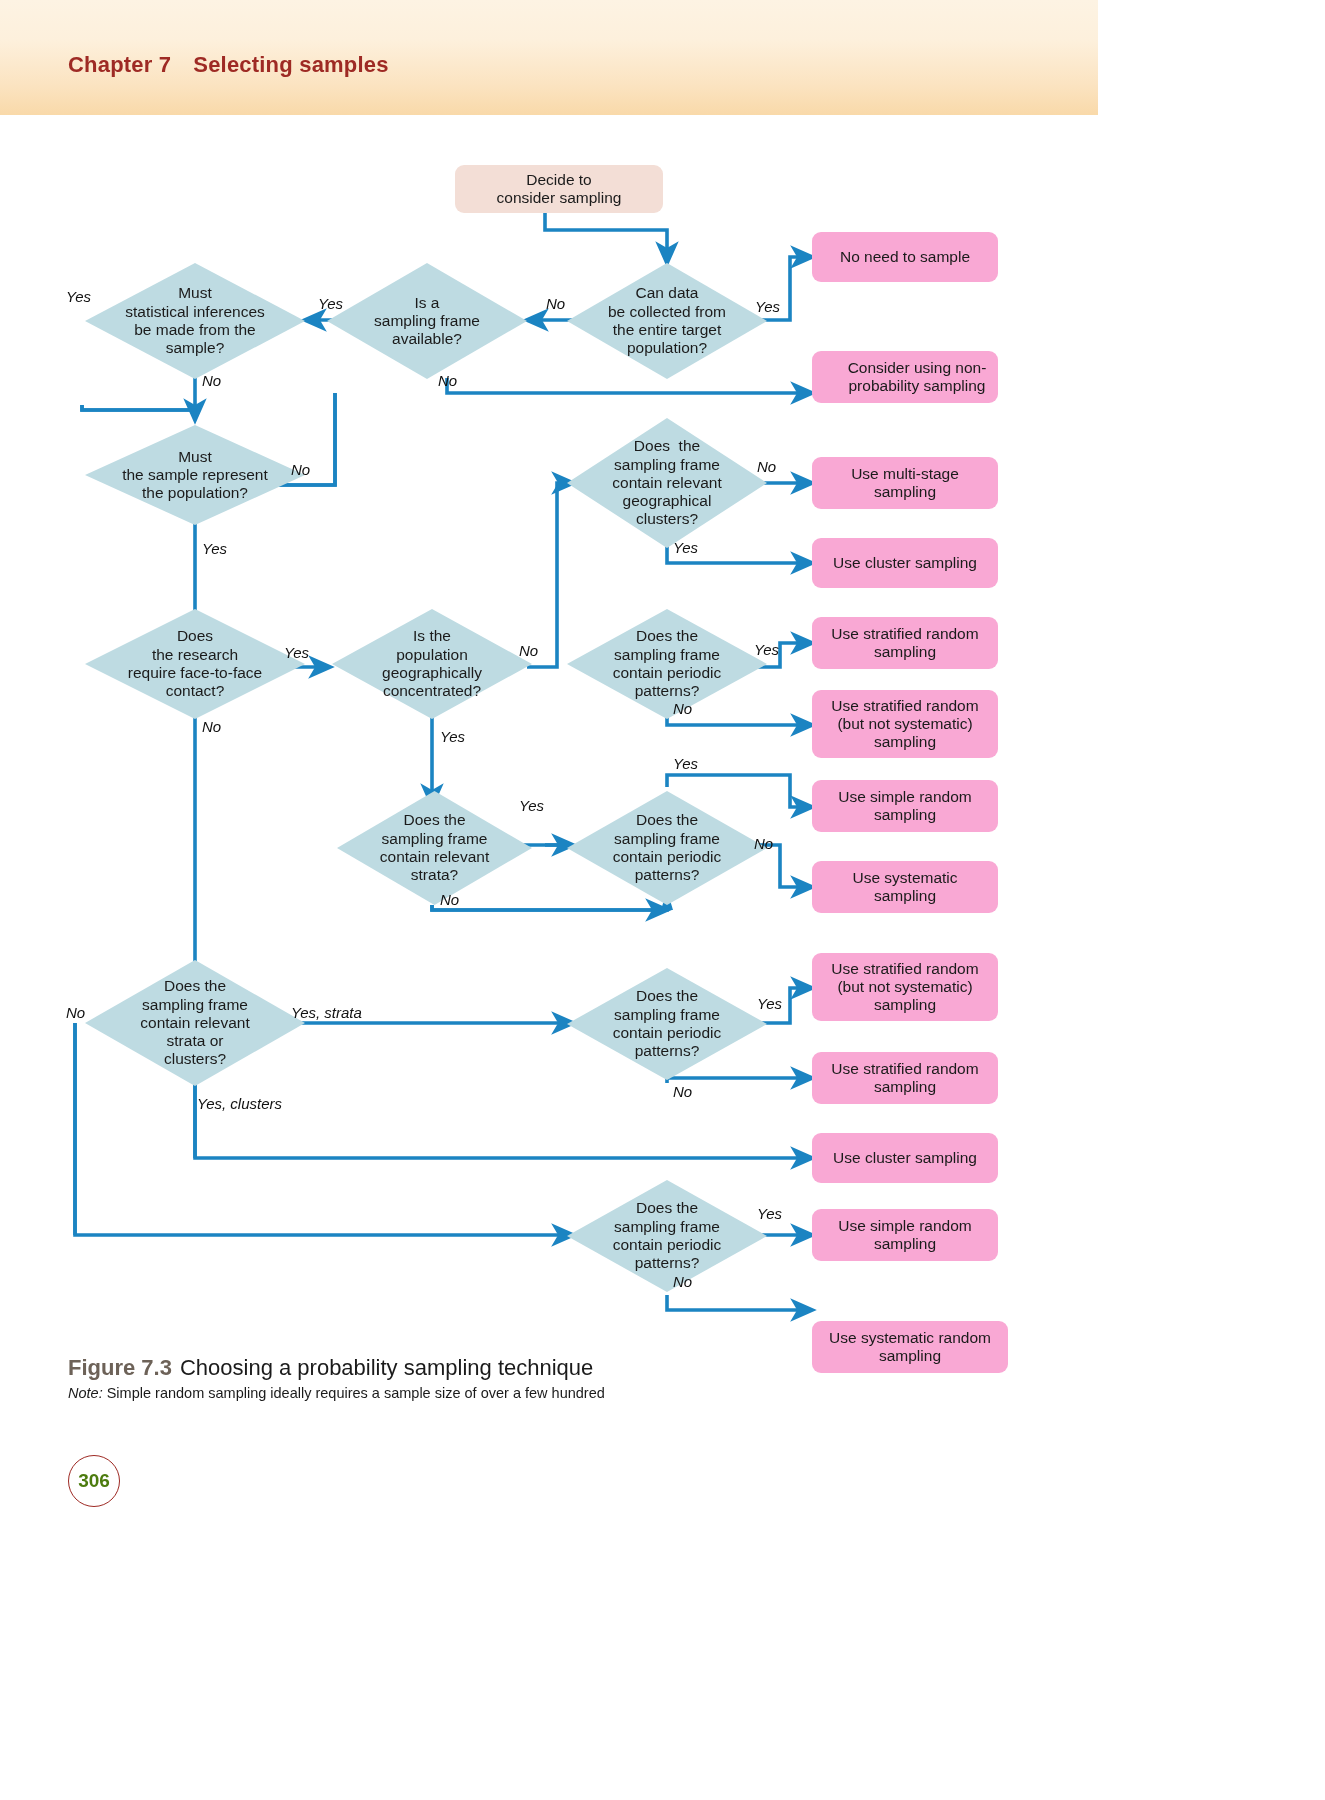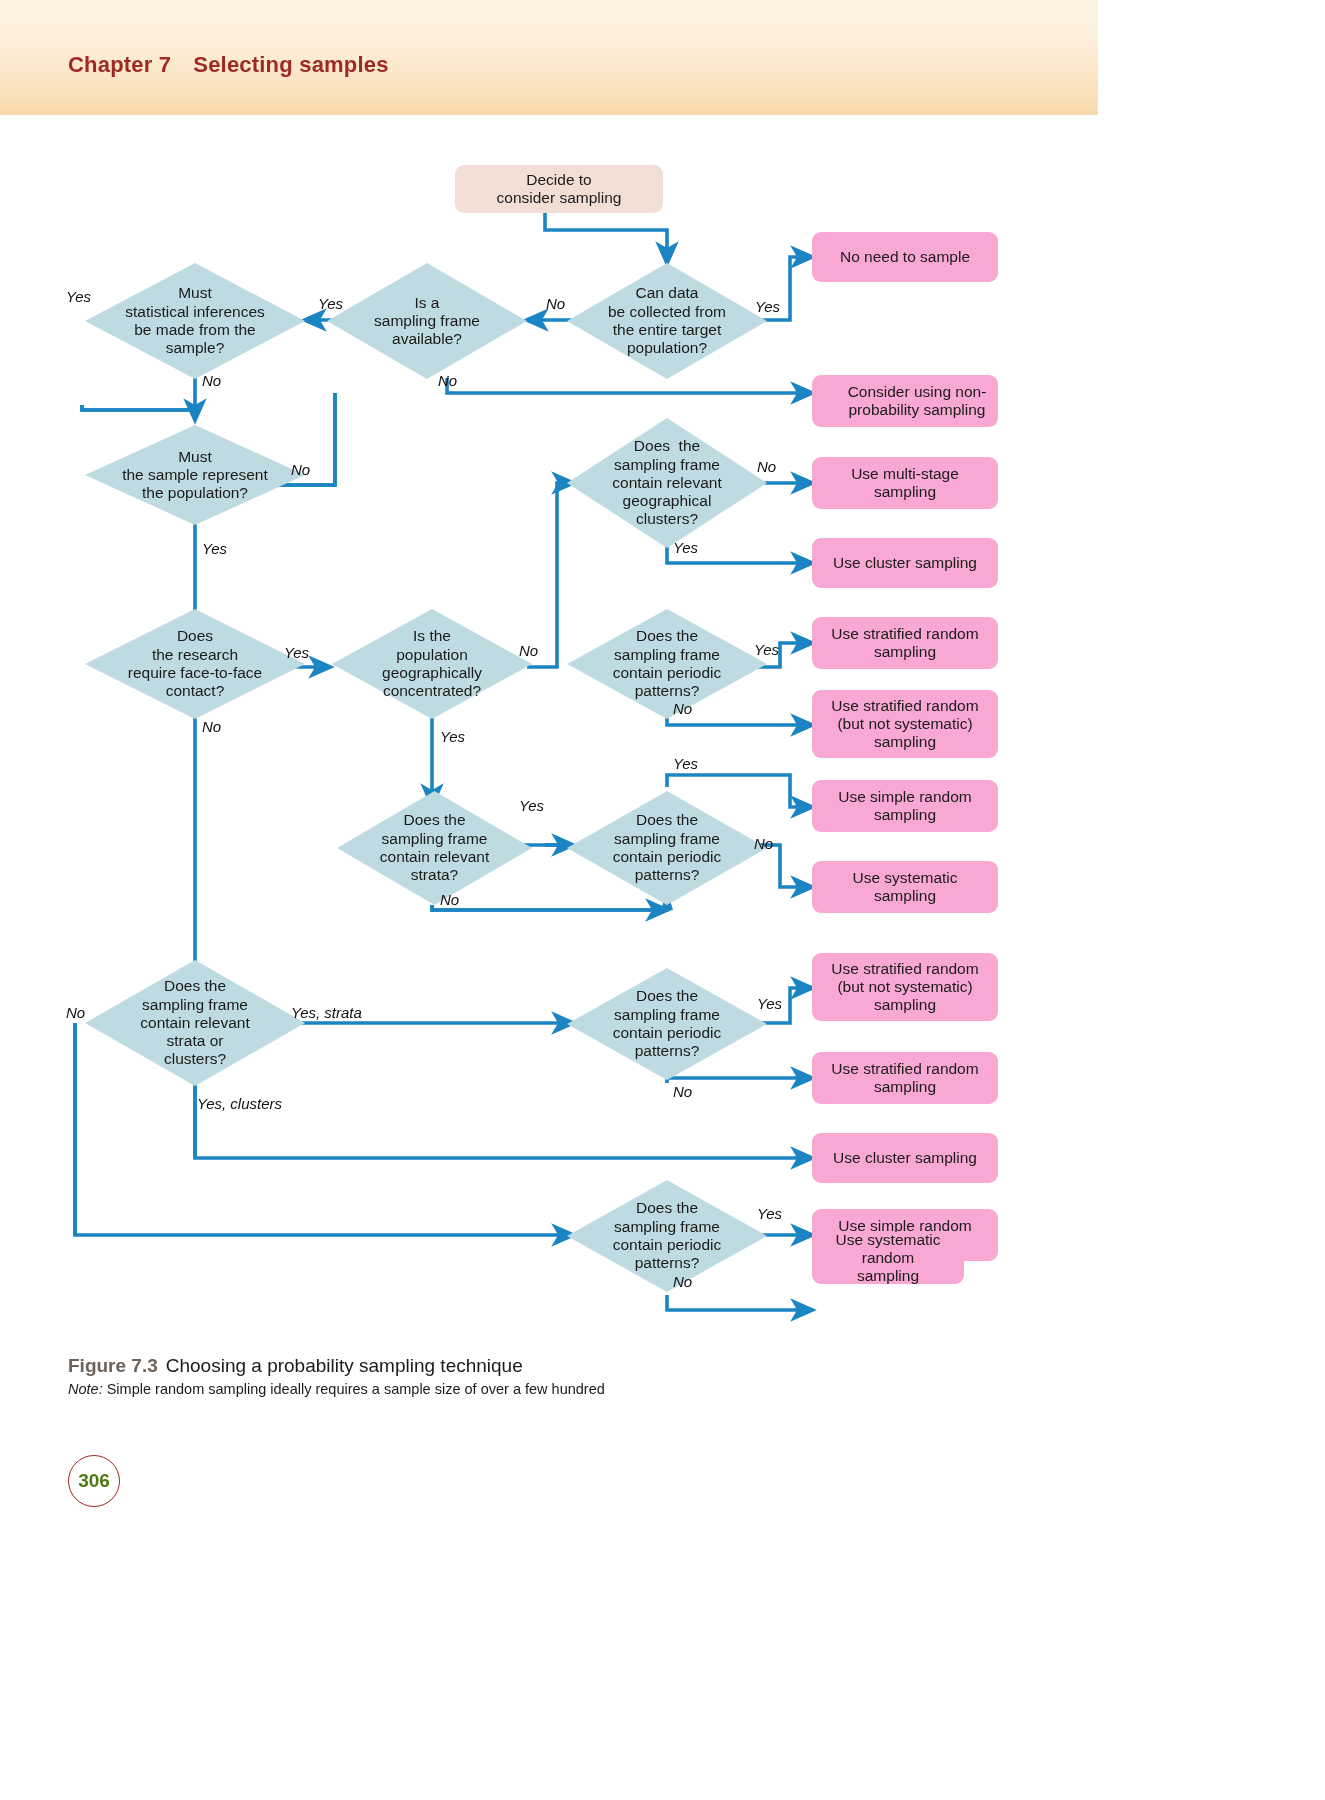--- a/index.html
+++ b/index.html
@@ -52,21 +52,21 @@
   
   .elabel{
     position:absolute; font-size:15px; font-style:italic; color:#111;
     white-space:nowrap;
   }
 
   
   #caption{
     position:absolute; left:68px; top:1355px; width:1100px;
   }
-  #cap-line{ font-size:19px; color:#1b1b1b; }
+  #cap-line{ font-size:22px; color:#1b1b1b; }
   #cap-line .cap-fig{ font-weight:bold; color:#6d6258; margin-right:8px; }
   #cap-note{ font-size:14.5px; color:#1b1b1b; margin-top:4px; }
   #cap-note .note-lead{ font-style:italic; }
 
   
   #page-badge{
     position:absolute; left:68px; top:1455px;
     width:52px; height:52px; border-radius:50%;
     border:1.6px solid #9e2a24; color:#4d7c0f;
     display:flex; align-items:center; justify-content:center;
@@ -230,21 +230,21 @@
 
   <div class="diamond" style="left:567px; top:1065px; width:200px; height:112px;">
     <div class="dshape"></div>
     <div class="txt">Does the<br>sampling frame<br>contain periodic<br>patterns?</div>
   </div>
 
   <div class="node resultbox" style="left:812px; top:117px; width:186px; height:50px;">
     <div class="txt">No need to sample</div>
   </div>
 
-  <div class="node resultbox" style="left:812px; top:260px; width:186px; height:52px;padding-left:24px;">
+  <div class="node resultbox" style="left:812px; top:236px; width:186px; height:52px;padding-left:24px;">
     <div class="txt">Consider using non-<br>probability sampling</div>
   </div>
 
   <div class="node resultbox" style="left:812px; top:342px; width:186px; height:52px;">
     <div class="txt">Use multi-stage<br>sampling</div>
   </div>
 
   <div class="node resultbox" style="left:812px; top:423px; width:186px; height:50px;">
     <div class="txt">Use cluster sampling</div>
   </div>
@@ -274,21 +274,21 @@
   </div>
 
   <div class="node resultbox" style="left:812px; top:1018px; width:186px; height:50px;">
     <div class="txt">Use cluster sampling</div>
   </div>
 
   <div class="node resultbox" style="left:812px; top:1094px; width:186px; height:52px;">
     <div class="txt">Use simple random<br>sampling</div>
   </div>
 
-  <div class="node resultbox" style="left:812px; top:1117px; width:152px; height:52px;text-align:center;">
+  <div class="node resultbox" style="left:812px; top:1206px; width:196px; height:52px;text-align:center;">
     <div class="txt">Use systematic random<br>sampling</div>
   </div>
 
   <div class="elabel" style="left:755px; top:183px;">Yes</div>
   <div class="elabel" style="left:546px; top:180px;">No</div>
   <div class="elabel" style="left:318px; top:180px;">Yes</div>
   <div class="elabel" style="left:438px; top:257px;">No</div>
   <div class="elabel" style="left:66px;  top:173px;">Yes</div>
   <div class="elabel" style="left:202px; top:257px;">No</div>
   <div class="elabel" style="left:291px; top:346px;">No</div>

